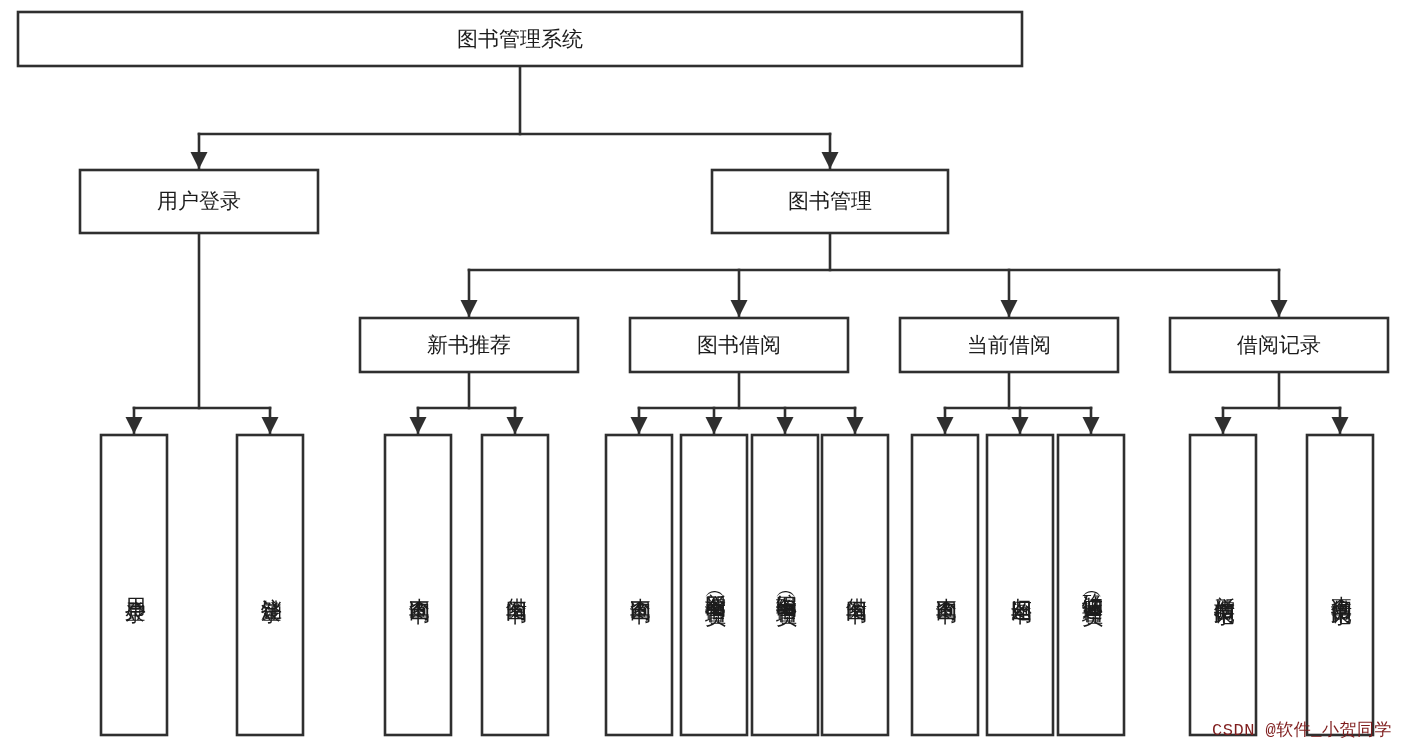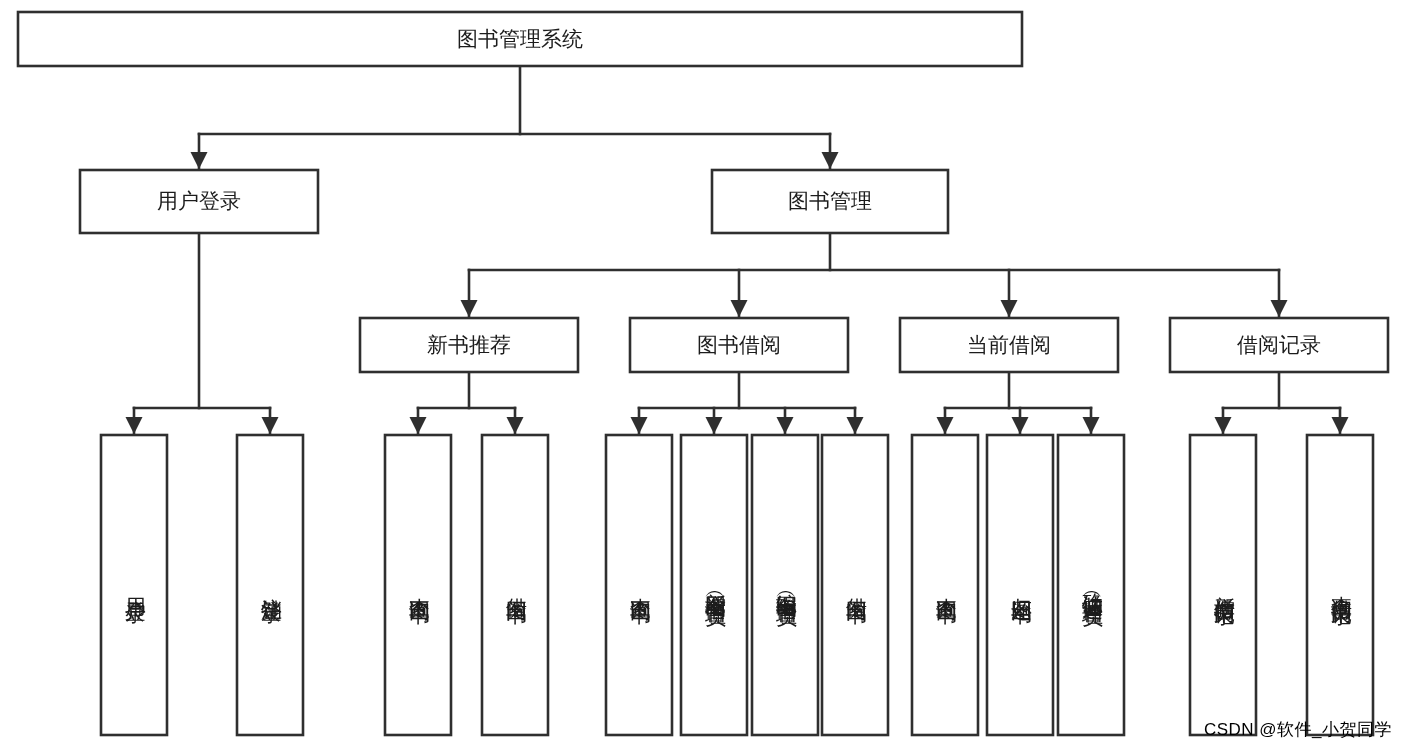--- a/index.html
+++ b/index.html
@@ -59,23 +59,23 @@
     dominant-baseline: middle;
     white-space: pre;
     writing-mode: vertical-rl;
     text-orientation: upright;
     letter-spacing: 2px;
   }
   .watermark {
     position: absolute;
     right: 8px;
     bottom: 6px;
-    font-family: Liberation Sans, sans-serif;
+    font-family: Liberation Mono, monospace;
     font-size: 17px;
-    color: #000000;
+    color: #7f1d1d;
     letter-spacing: 0.5px;
     user-select: none;
     pointer-events: none;
   }
 </style>
 </head>
 <body>
 
 <div id="diagram-root">
   <svg class="canvas" id="svg-canvas" viewBox="0 0 1405 747">

